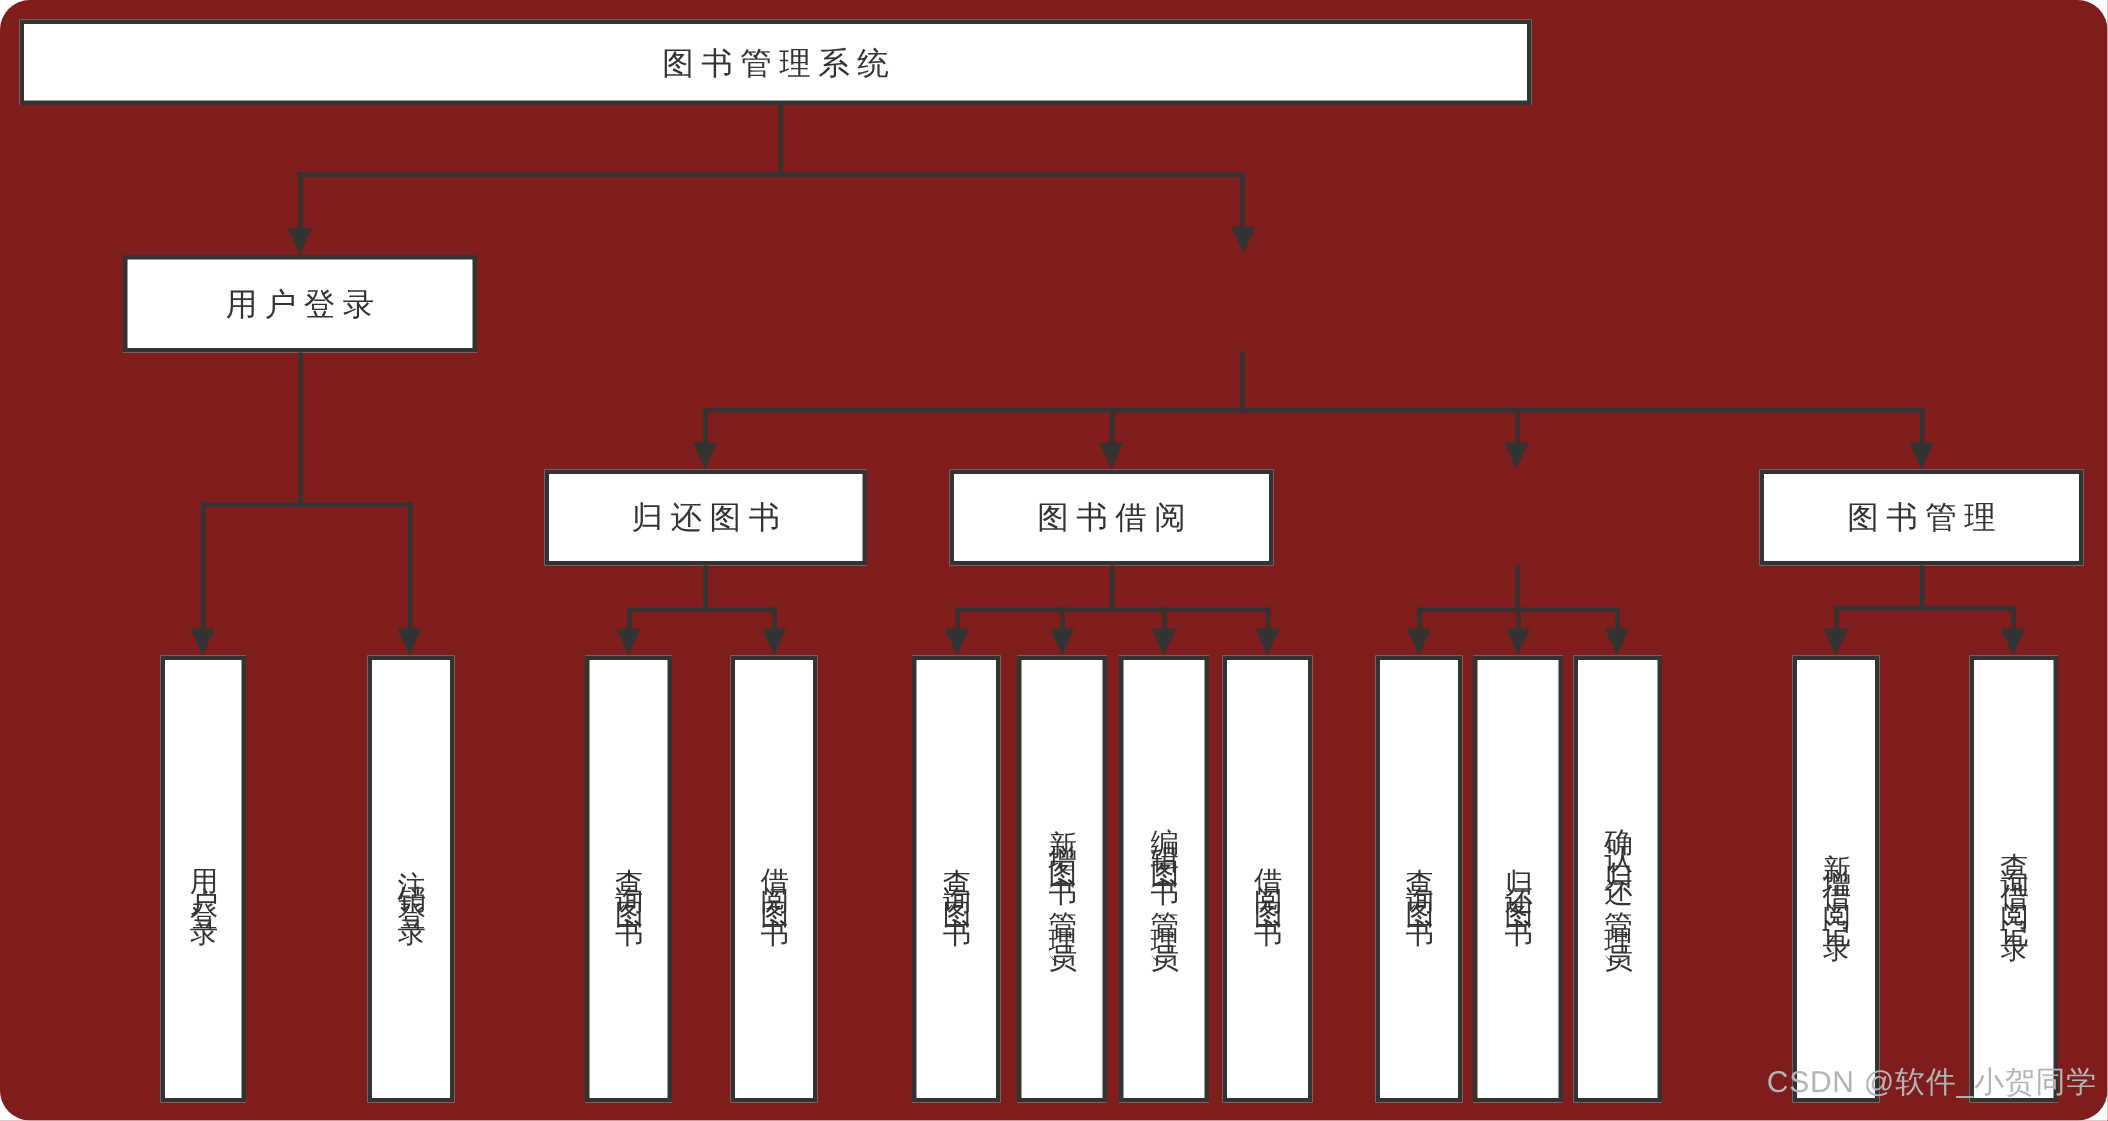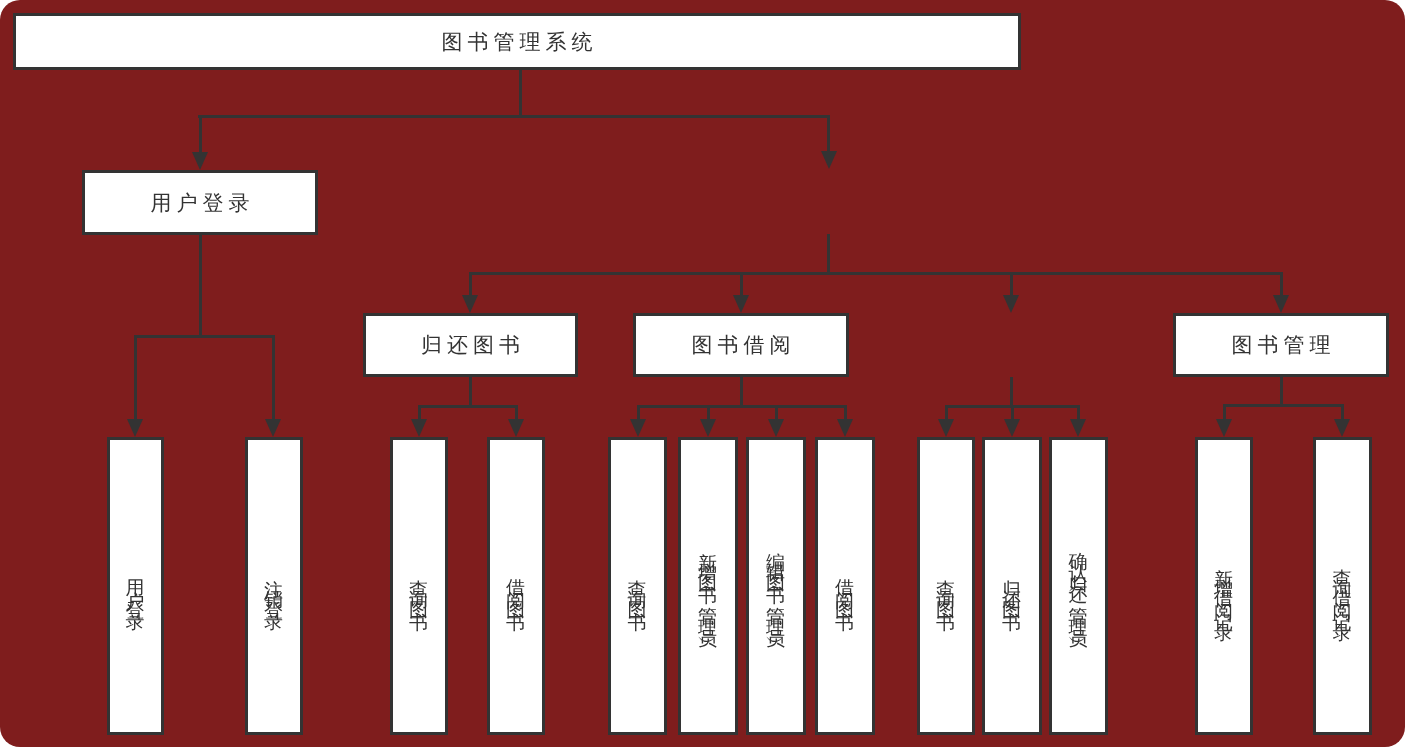--- a/index.html
+++ b/index.html
@@ -179,14 +179,15 @@
   <div class="ln vln" style="left:1077px; top:405px; height:14px;"></div>
   <div class="tri" style="left:1070px; top:419px;"></div>
 
   <div class="ln vln" style="left:1280px; top:377px; height:30px;"></div>
   <div class="ln hln" style="left:1223px; top:404px; width:121px;"></div>
   <div class="ln vln" style="left:1223px; top:404px; height:15px;"></div>
   <div class="tri" style="left:1216px; top:419px;"></div>
   <div class="ln vln" style="left:1341px; top:404px; height:15px;"></div>
   <div class="tri" style="left:1334px; top:419px;"></div>
 
+  <div class="watermark">CSDN @软件_小贺同学</div>
 
 </div>
 
 </body></html>

